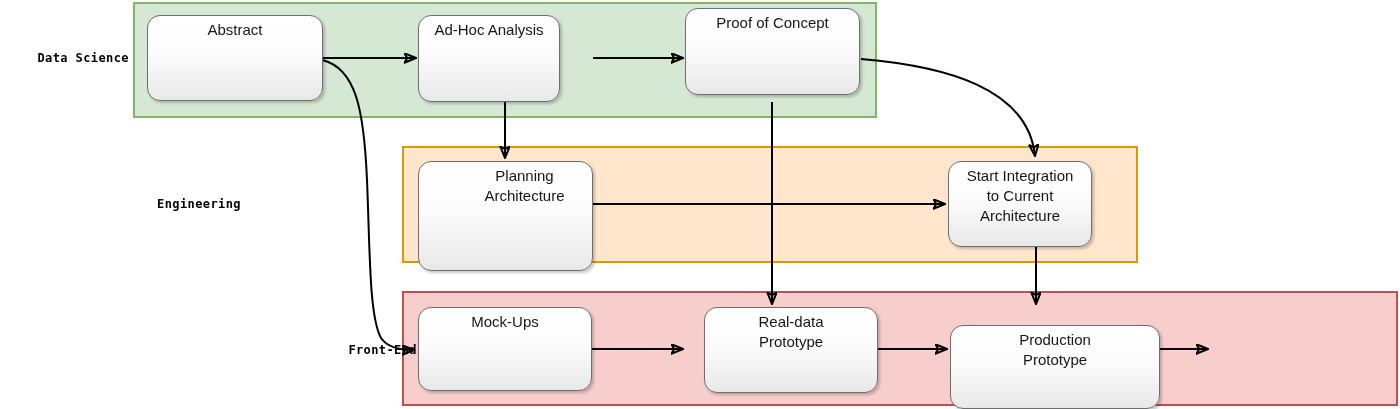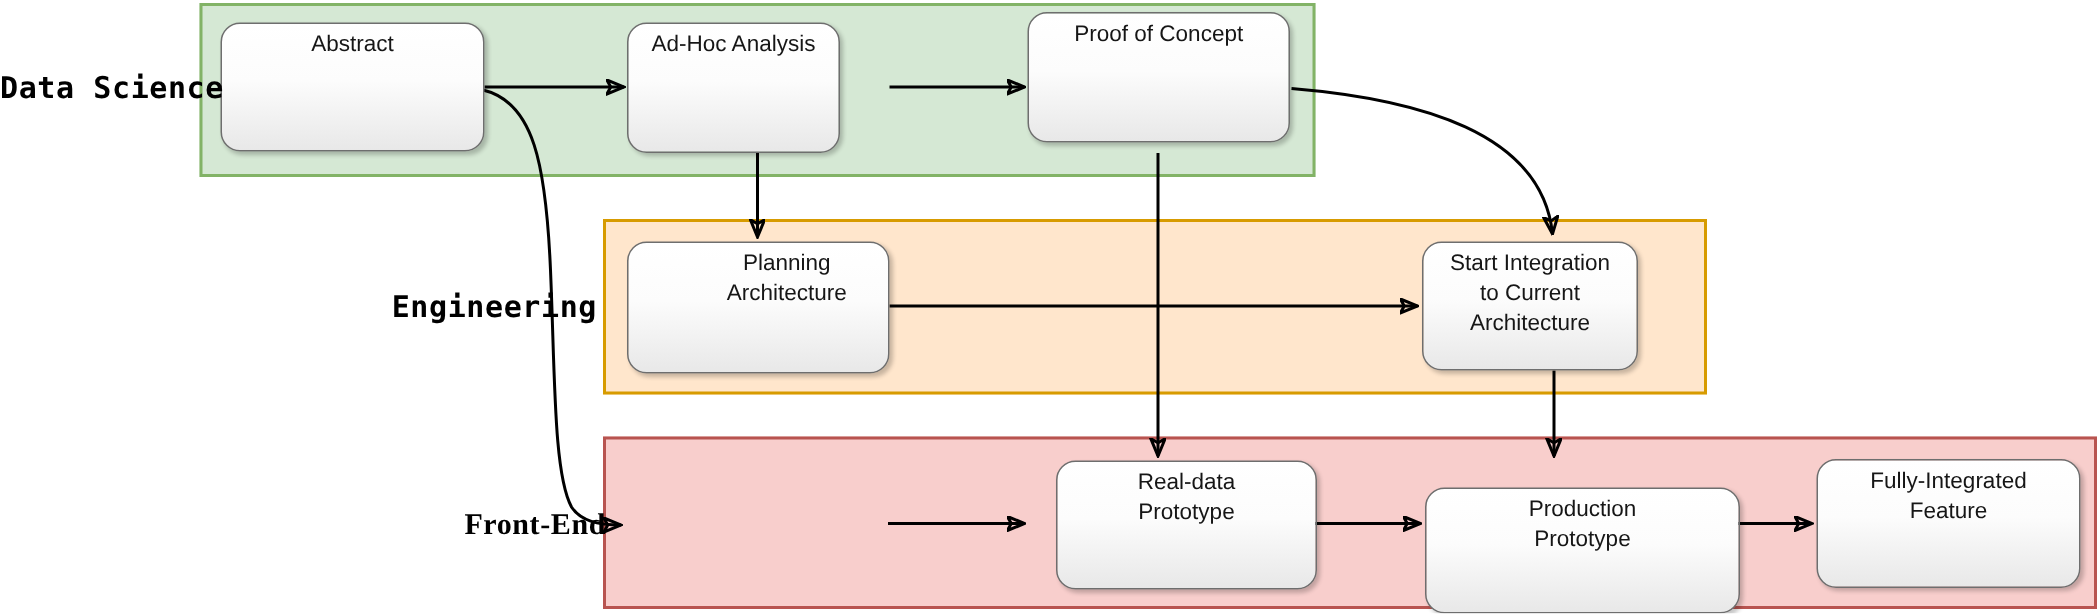--- a/index.html
+++ b/index.html
@@ -41,30 +41,30 @@
     line-height: 20px;
     color: #161616;
     padding: 4px 10px;
   }
   .node .node-label { display: inline-block; }
   .node.narrow .node-label { max-width: 112px; }
   .lane-label {
     position: absolute;
     font-family: "DejaVu Sans Mono", monospace;
     font-weight: bold;
-    font-size: 20px;
+    font-size: 12px;
     letter-spacing: 0.4px;
     line-height: 20px;
     color: #000000;
     text-align: right;
     white-space: nowrap;
   }
   .label-data-science { left: 0;   top: 48px;  width: 129px; }
-  .label-engineering  { left: 0;   top: 194px; width: 398px; }
-  .label-front-end    { left: 5px;   top: 340px; width: 399px; font-family: Liberation Serif, serif; }
+  .label-engineering  { left: 0;   top: 194px; width: 398px; text-align: center; }
+  .label-front-end    { left: 18px;   top: 340px; width: 399px; }
 </style>
 </head>
 <body>
 
 <div class="canvas">
 
   <div class="lane lane-data-science"></div>
   <div class="lane lane-engineering"></div>
   <div class="lane lane-front-end"></div>
 
@@ -92,38 +92,38 @@
   </div>
 
   <div class="node" style="left:418px; top:15px; width:142px; height:87px;">
     <span class="node-label">Ad-Hoc Analysis</span>
   </div>
 
   <div class="node" style="left:685px; top:8px; width:175px; height:87px;">
     <span class="node-label">Proof of Concept</span>
   </div>
 
-  <div class="node narrow" style="left:418px; top:161px; width:175px; height:88px;padding-left:48px;">
+  <div class="node narrow" style="left:418px; top:161px; width:175px; height:110px;padding-left:48px;">
     <span class="node-label">Planning Architecture</span>
   </div>
 
   <div class="node" style="left:948px; top:161px; width:144px; height:86px;">
     <span class="node-label">Start Integration to Current Architecture</span>
   </div>
 
+  <div class="node" style="left:418px; top:307px; width:174px; height:84px;">
+    <span class="node-label">Mock-Ups</span>
+  </div>
 
   <div class="node narrow" style="left:704px; top:307px; width:174px; height:86px;">
     <span class="node-label">Real-data Prototype</span>
   </div>
 
   <div class="node narrow" style="left:950px; top:325px; width:210px; height:84px;">
     <span class="node-label">Production Prototype</span>
   </div>
 
-  <div class="node" style="left:1211px; top:306px; width:176px; height:86px;">
-    <span class="node-label">Fully-Integrated Feature</span>
-  </div>
 
   <div class="lane-label label-data-science">Data Science</div>
   <div class="lane-label label-engineering">Engineering</div>
   <div class="lane-label label-front-end">Front-End</div>
 
 </div>
 
 </body></html>

